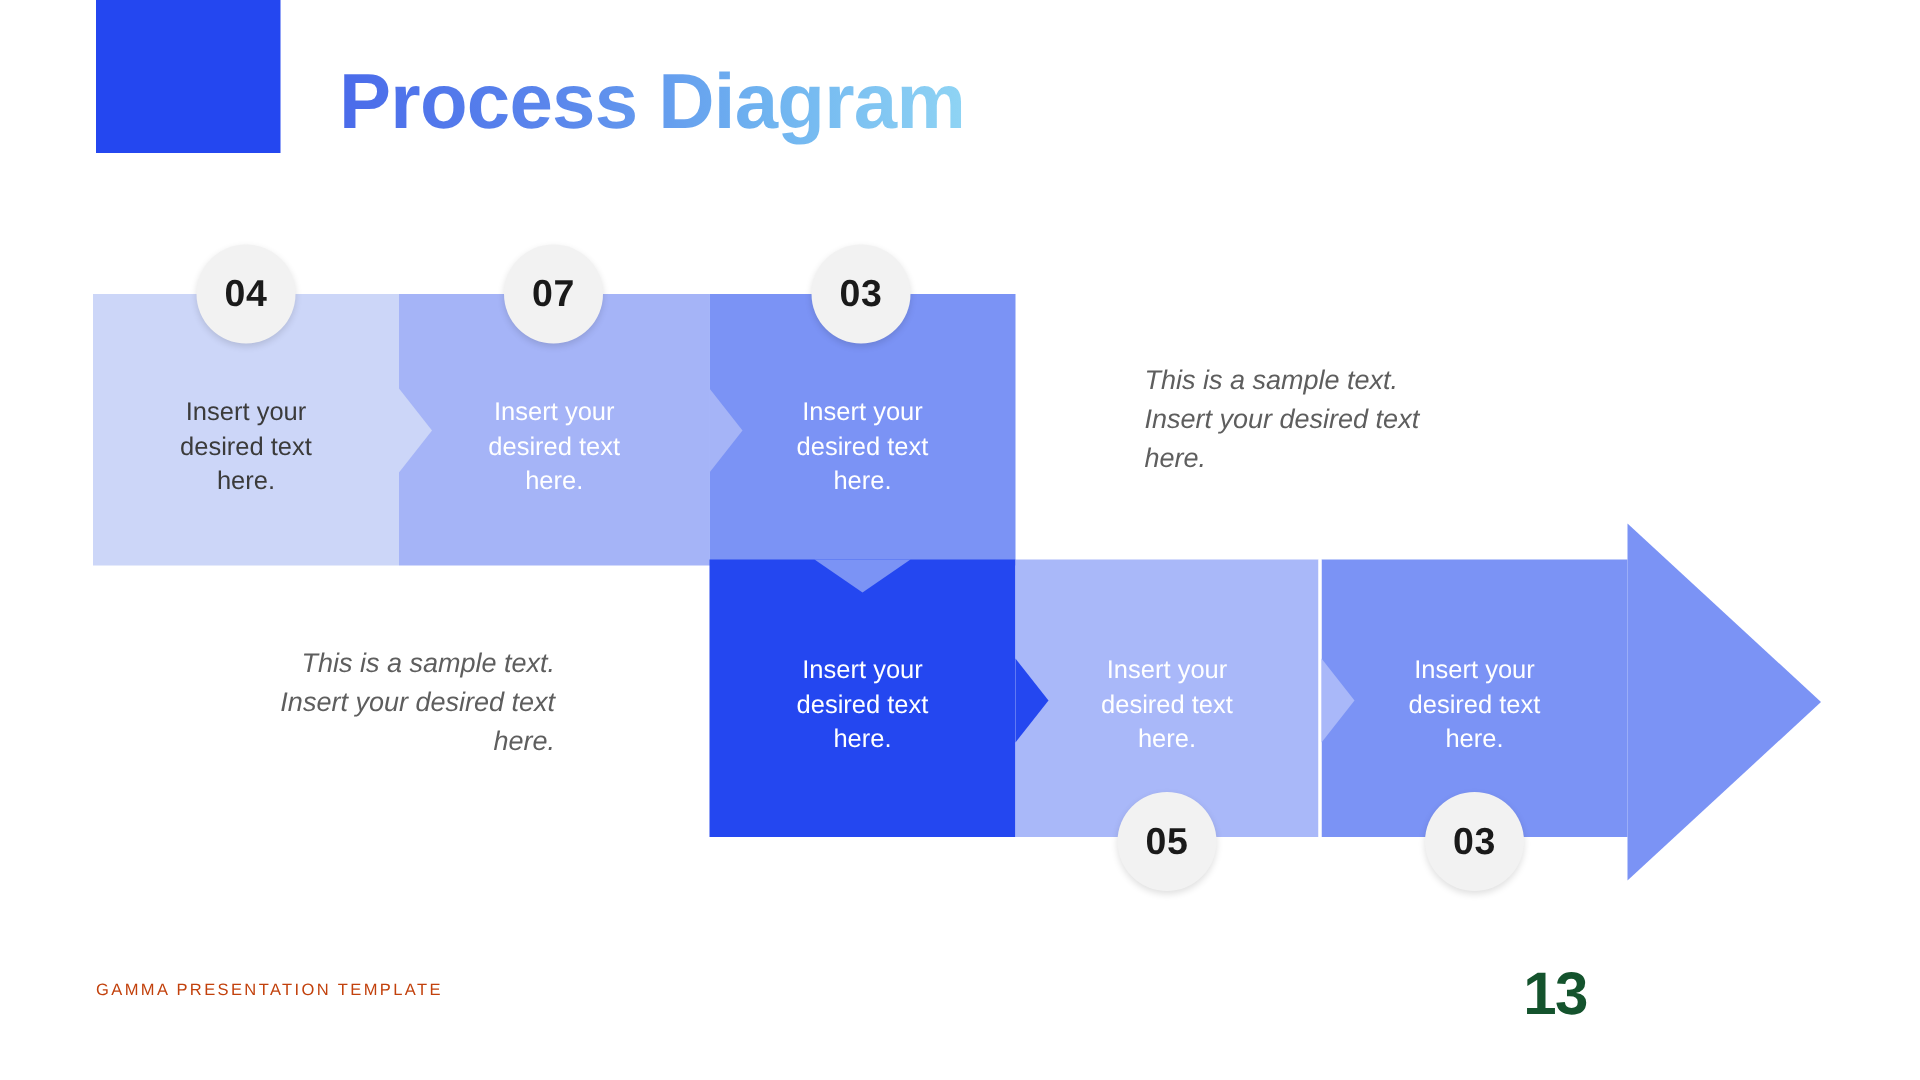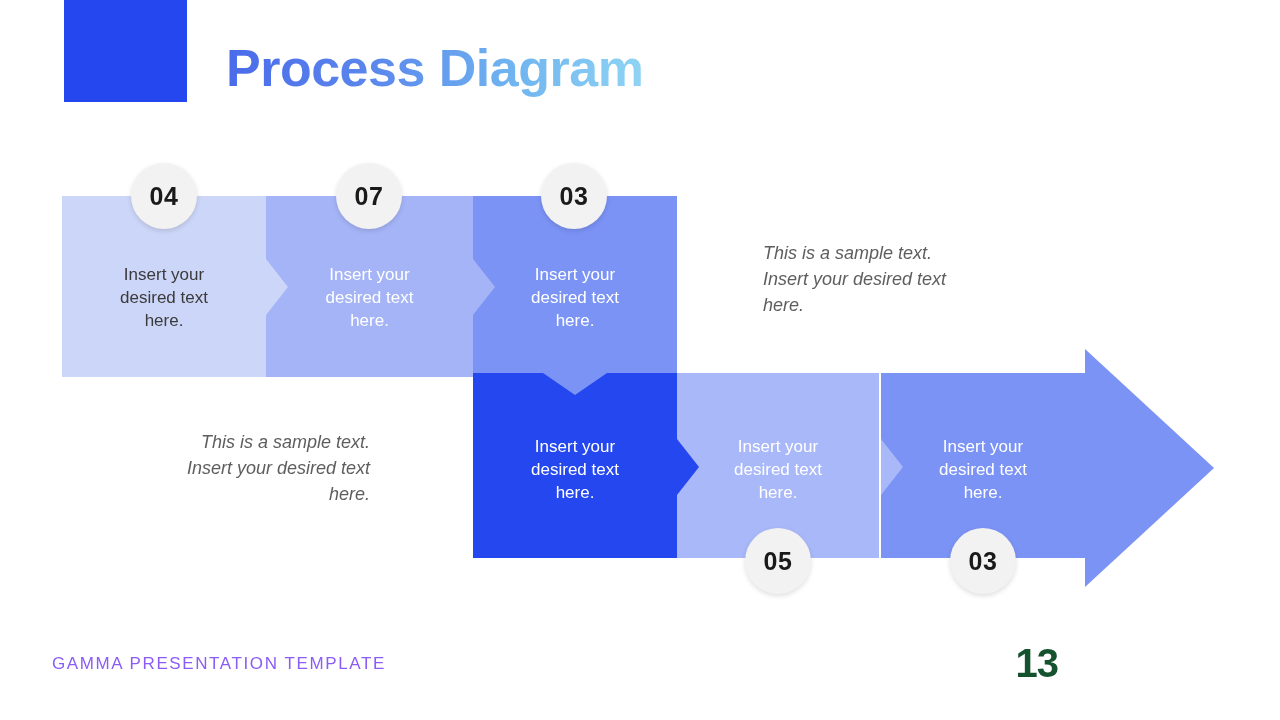--- a/index.html
+++ b/index.html
@@ -178,25 +178,25 @@
   #note-left {
     left: 118px;
     top: 429px;
     width: 252px;
     text-align: right;
   }
 
   
   .footer-text {
     position: absolute;
-    left: 52px;
+    left: 64px;
     top: 654px;
-    font-size: 17px;
+    font-size: 11px;
     letter-spacing: 1.6px;
-    color: #8b5cf6;
+    color: #c2410c;
   }
   .page-number {
     position: absolute;
     right: 62px;
     top: 641px;
     font-size: 40px;
     font-weight: bold;
     color: #14532d;
     letter-spacing: -1px;
   }

